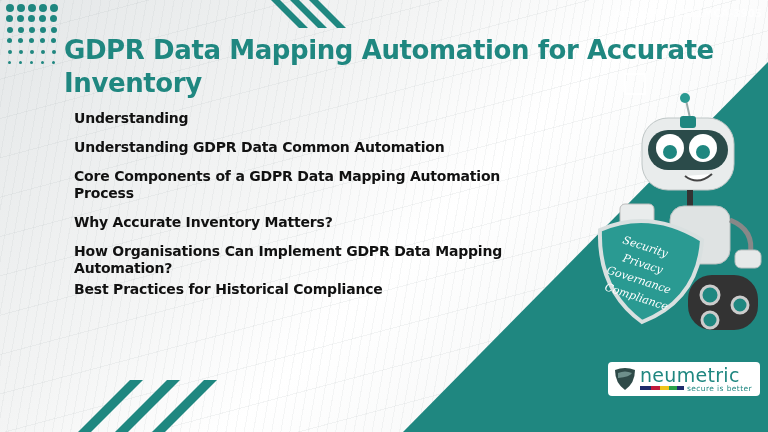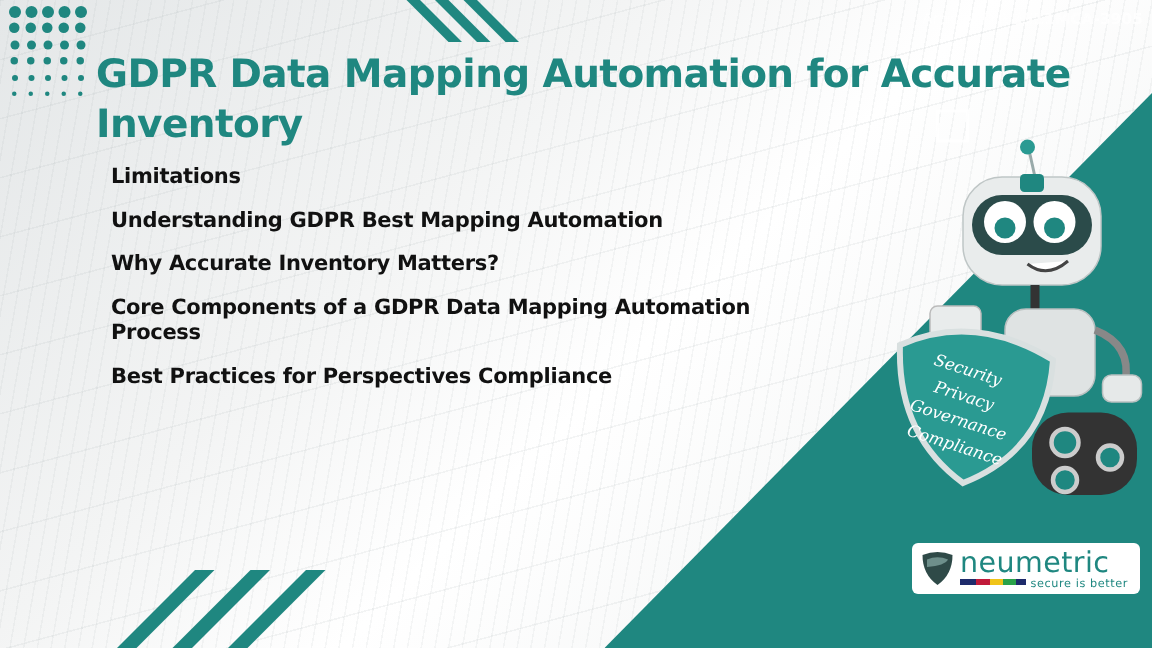--- a/index.html
+++ b/index.html
@@ -114,25 +114,26 @@
 <div class="article-id">
   <span>Article ID</span>
   <b>N2511MCA-3905</b>
 </div>
 
 <h1 class="title">GDPR Data Mapping Automation for Accurate Inventory</h1>
 
 <div class="square-outline"></div>
 
 <ul class="toc">
-  <li>Limitations</li>
-  <li>Understanding GDPR Best Mapping Automation</li>
+  <li>Understanding</li>
+  <li>Understanding GDPR Data Common Automation</li>
+  <li>Core Components of a GDPR Data Mapping Automation Process</li>
   <li>Why Accurate Inventory Matters?</li>
-  <li>Core Components of a GDPR Data Mapping Automation Process</li>
-  <li>Best Practices for Perspectives Compliance</li>
+  <li class="wrap" style="width:430px">How Organisations Can Implement GDPR Data Mapping Automation?</li>
+  <li>Best Practices for Historical Compliance</li>
 </ul>
 
 <div class="stripes bottom" style="left:100px;top:380px;">
   <i style="left:0"></i>
     <i style="left:37px"></i>
     <i style="left:74px"></i>
 </div>
 
 <svg class="robot" viewBox="0 0 178 250">
 

